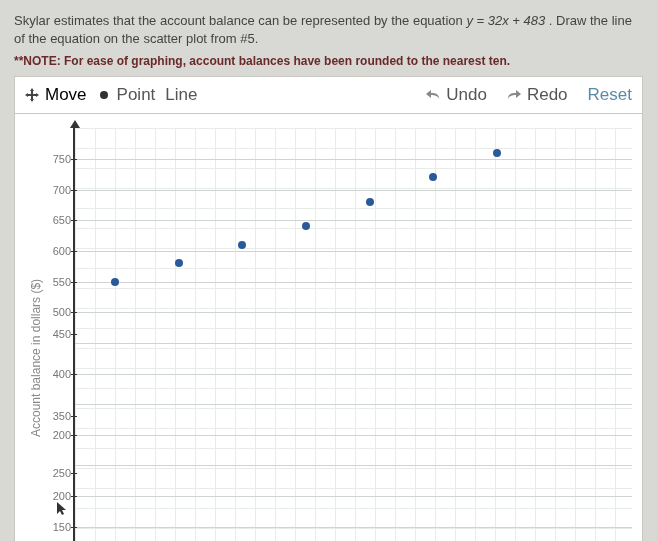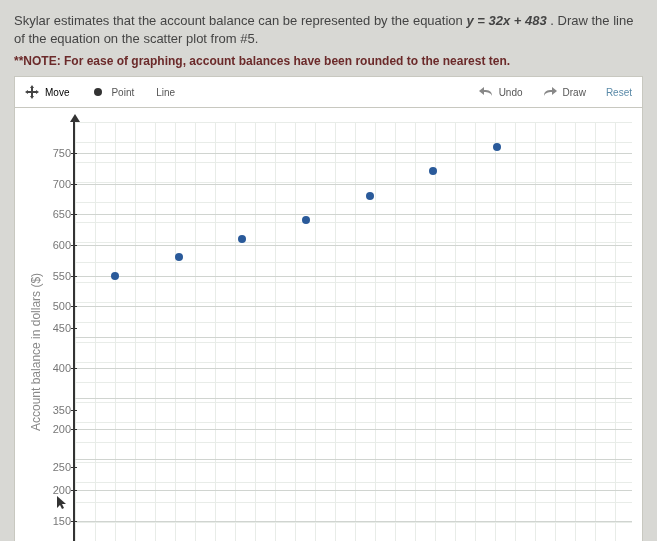--- a/index.html
+++ b/index.html
@@ -5,31 +5,31 @@
   * { box-sizing: border-box; margin: 0; padding: 0; }
   body {
     background: #d8d8d4;
     font-family: Arial, sans-serif;
     font-size: 13px;
     color: #333;
     padding: 12px 14px;
     width: 657px;
   }
   .instructions { margin-bottom: 6px; line-height: 1.4; color: #444; }
-  .instructions .eq { font-style: italic; font-weight: bold; }
+  .instructions .eq { font-style: italic; }
   .note { color: #6b2a2a; font-weight: bold; font-size: 12px; margin-bottom: 8px; }
   .toolbar {
     background: #fff;
     border: 1px solid #c8c8c0;
     border-bottom: none;
     padding: 8px 10px;
     display: flex;
     align-items: center;
-    gap: 22px;
-    font-size: 10px;
+    gap: 10px;
+    font-size: 17px;
     color: #555;
   }
   .toolbar .right { margin-left: auto; display: flex; gap: 20px; align-items: center; justify-content: center; }
   .tool { display: flex; align-items: center; gap: 6px; cursor: pointer; }
   .tool.selected { color: #000; font-weight: 500; }
   .reset { color: #5a8aa8; }
   .icon { display: inline-flex; width: 14px; height: 14px; align-items: center; justify-content: center; }
   .plot-area {
     background: #fff;
     border: 1px solid #c8c8c0;
@@ -130,21 +130,21 @@
           </svg>
       </span>
       <span>Undo</span>
     </div>
     <div class="tool">
       <span class="icon">
         <svg width="14" height="10" viewBox="0 0 14 10">
             <path d="M9 0 L14 4 L9 8 V5 C5 5 2 6 1 9 C1 4 4 3 9 3 Z" fill="#888"></path>
           </svg>
       </span>
-      <span>Draw</span>
+      <span>Redo</span>
     </div>
     <div class="tool reset">
       <span>Reset</span>
     </div>
   </div>
 </div>
 
 <div class="plot-area">
   <div class="ylabel">Account balance in dollars ($)</div>
   <div class="chart-box">

